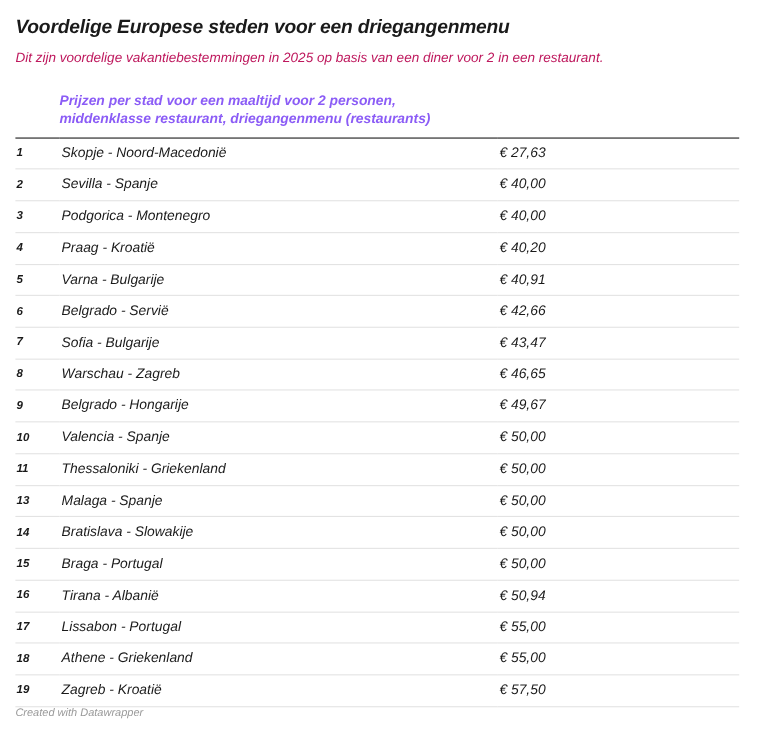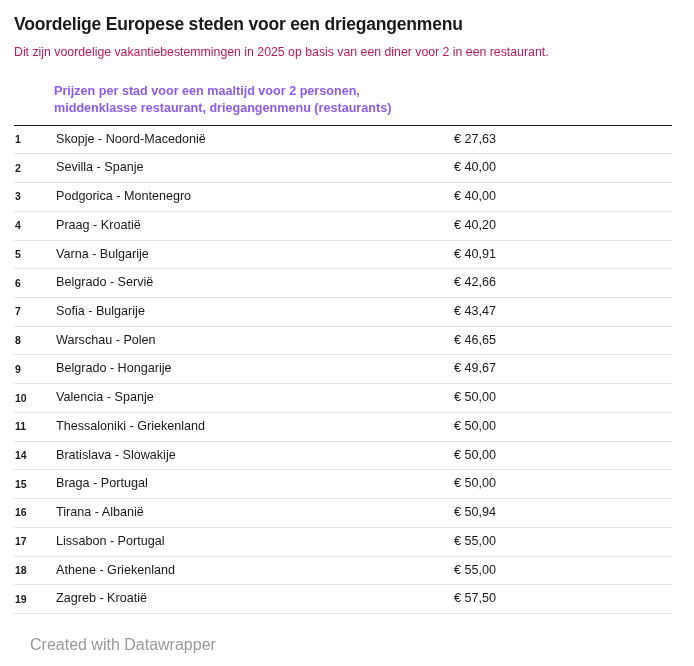--- a/index.html
+++ b/index.html
@@ -13,20 +13,21 @@
     font-family: "Liberation Sans", sans-serif;
     color: #1a1a1a;
     overflow: hidden;
   }
   .page {
     position: relative;
     width: 686px;
     height: 666px;
     box-sizing: border-box;
     padding: 10px 14px 0 14px;
+    font-style: italic;
   }
   .title {
     font-size: 17.5px;
     font-weight: bold;
     letter-spacing: -0.2px;
     color: #1a1a1a;
     margin: 4px 0 0 0;
     line-height: 1.2;
   }
   .subtitle {
@@ -85,23 +86,22 @@
   tbody td.price {
     padding-left: 2px;
   }
   tbody tr:last-child td {
     border-bottom: 1px solid #e3e3e3;
   }
   .footer {
     position: absolute;
     left: 14px;
     bottom: 12px;
-    font-size: 16px;
+    font-size: 10px;
     color: #999999;
-    margin-left: 16px;
   }
 </style>
 </head>
 <body>
 
 <div class="page">
 
   <h1 class="title">Voordelige Europese steden voor een driegangenmenu</h1>
   <p class="subtitle">Dit zijn voordelige vakantiebestemmingen in 2025 op basis van een diner voor 2 in een restaurant.</p>
 
@@ -157,39 +157,44 @@
             <td class="city">Belgrado - Servië</td>
             <td class="price">€ 42,66</td>
           </tr>
           <tr>
             <td class="rank">7</td>
             <td class="city">Sofia - Bulgarije</td>
             <td class="price">€ 43,47</td>
           </tr>
           <tr>
             <td class="rank">8</td>
-            <td class="city">Warschau - Polen</td>
+            <td class="city">Warschau - Zagreb</td>
             <td class="price">€ 46,65</td>
           </tr>
           <tr>
             <td class="rank">9</td>
             <td class="city">Belgrado - Hongarije</td>
             <td class="price">€ 49,67</td>
           </tr>
           <tr>
             <td class="rank">10</td>
             <td class="city">Valencia - Spanje</td>
             <td class="price">€ 50,00</td>
           </tr>
           <tr>
             <td class="rank">11</td>
             <td class="city">Thessaloniki - Griekenland</td>
             <td class="price">€ 50,00</td>
           </tr>
           <tr>
+            <td class="rank">13</td>
+            <td class="city">Malaga - Spanje</td>
+            <td class="price">€ 50,00</td>
+          </tr>
+          <tr>
             <td class="rank">14</td>
             <td class="city">Bratislava - Slowakije</td>
             <td class="price">€ 50,00</td>
           </tr>
           <tr>
             <td class="rank">15</td>
             <td class="city">Braga - Portugal</td>
             <td class="price">€ 50,00</td>
           </tr>
           <tr>

